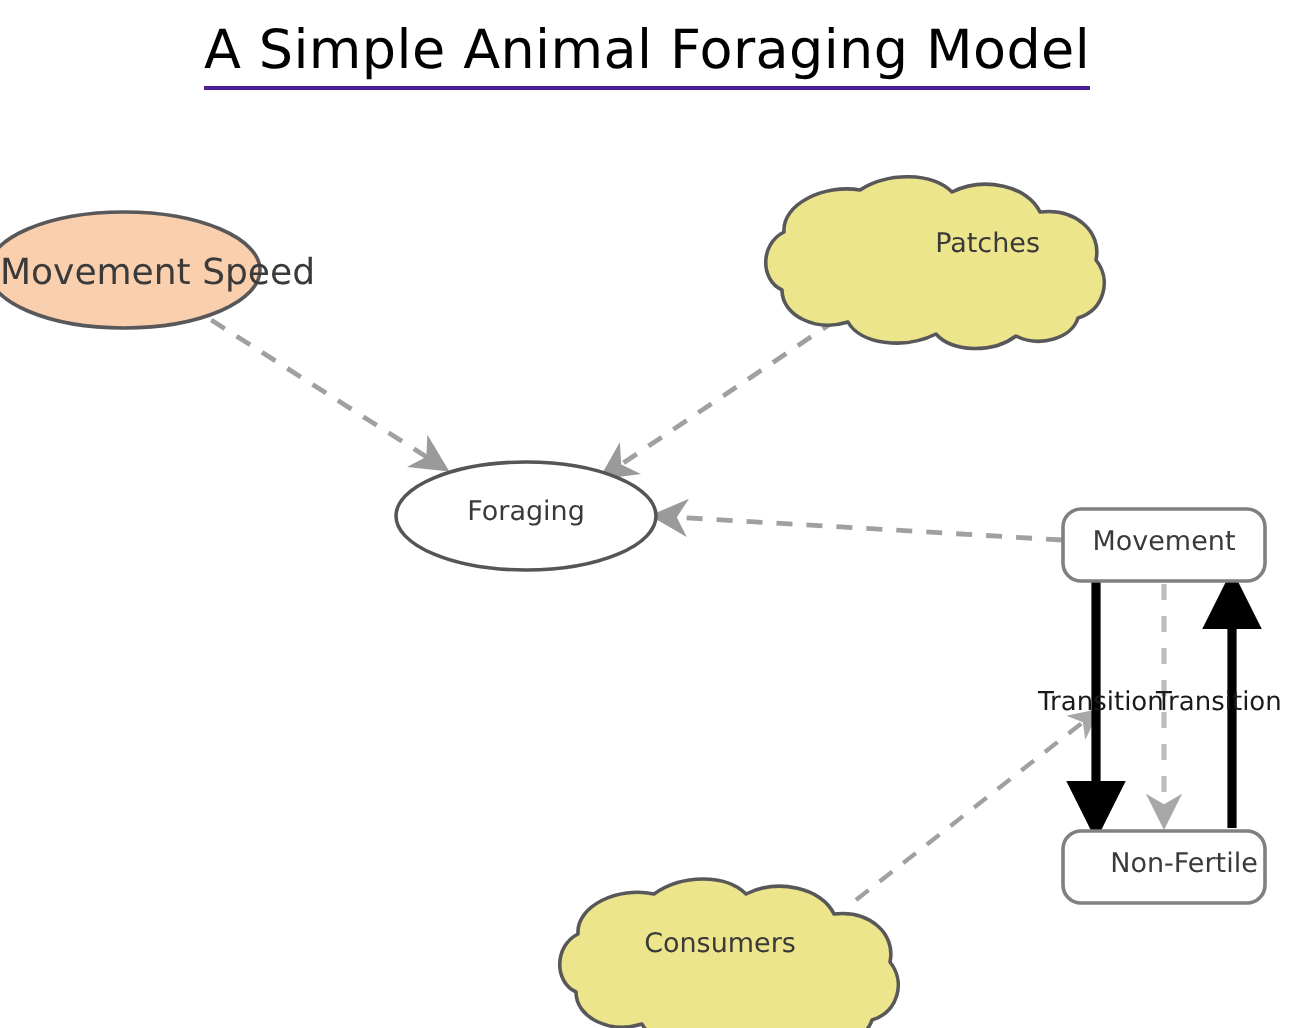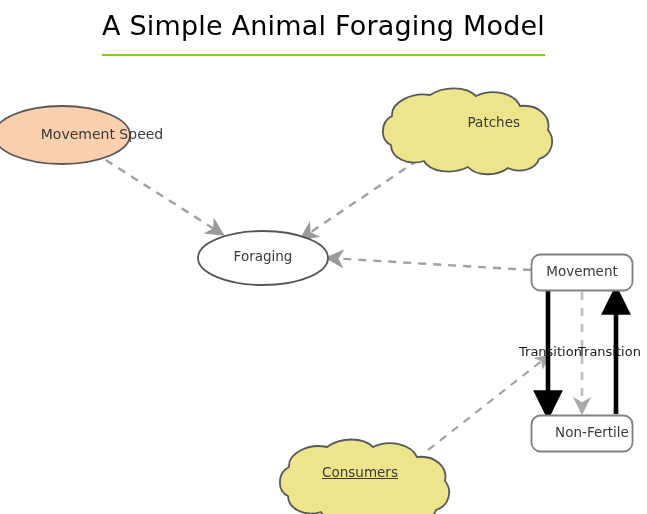--- a/index.html
+++ b/index.html
@@ -28,45 +28,45 @@
     width: 647px;
     text-align: center;
     font-family: "DejaVu Sans", sans-serif;
     font-size: 27px;
     font-weight: 400;
     color: #000000;
     letter-spacing: 0.2px;
     white-space: nowrap;
   }
   .diagram-title .tu {
-    border-bottom: 2px solid #84cc16;
-    padding-bottom: 13px;
+    border-bottom: 2px solid #4c1d95;
+    padding-bottom: 2px;
   }
   .node-label {
     position: absolute;
     font-family: "DejaVu Sans", sans-serif;
     color: #3a3a3a;
     white-space: nowrap;
     pointer-events: none;
   }
   .lbl-movement {
     left: 0px; top: 126px; width: 124px;
-    text-align: center; font-size: 14px; margin-left: 40px;
+    text-align: right; font-size: 18px;
   }
   .lbl-patches {
     left: 400px; top: 114px; width: 120px;
     text-align: right; font-size: 13.5px;
   }
   .lbl-foraging {
     left: 203px; top: 248px; width: 120px;
     text-align: center; font-size: 13.5px;
   }
   .lbl-consumers {
     left: 297px; top: 464px; width: 126px;
-    text-align: center; font-size: 13.5px; text-decoration: underline;
+    text-align: center; font-size: 13.5px;
   }
   .lbl-fertile {
     left: 531px; top: 263px; width: 102px;
     text-align: center; font-size: 13.5px;
   }
   .lbl-nonfertile {
     left: 531px; top: 424px; width: 122px;
     text-align: center; font-size: 13.5px;
   }
   .edge-label {

